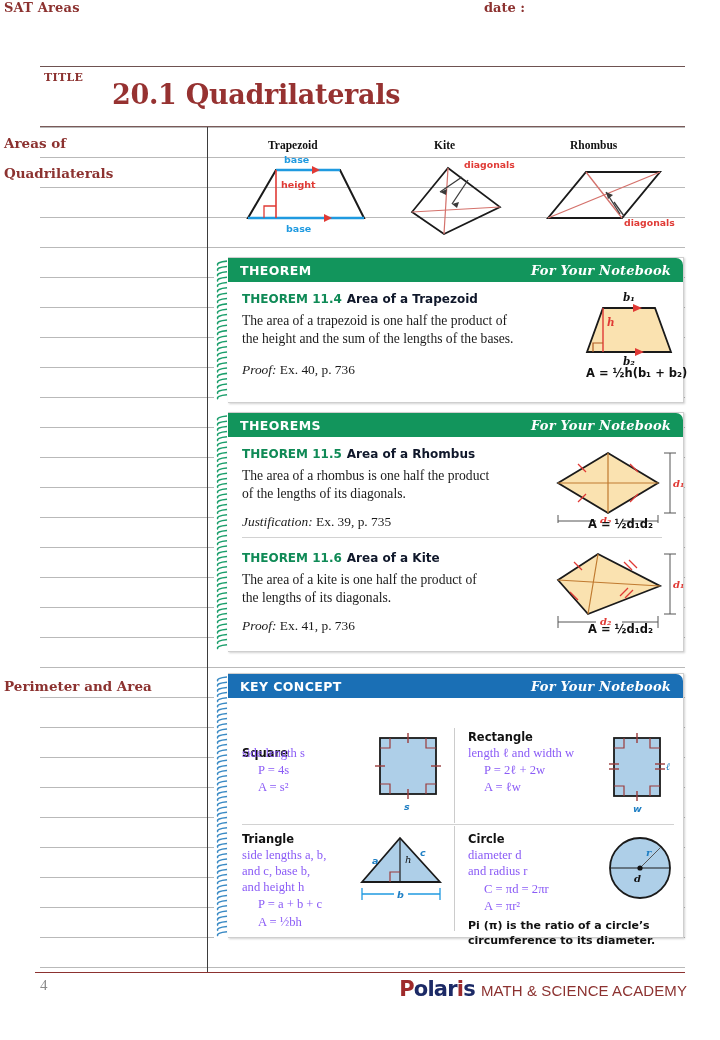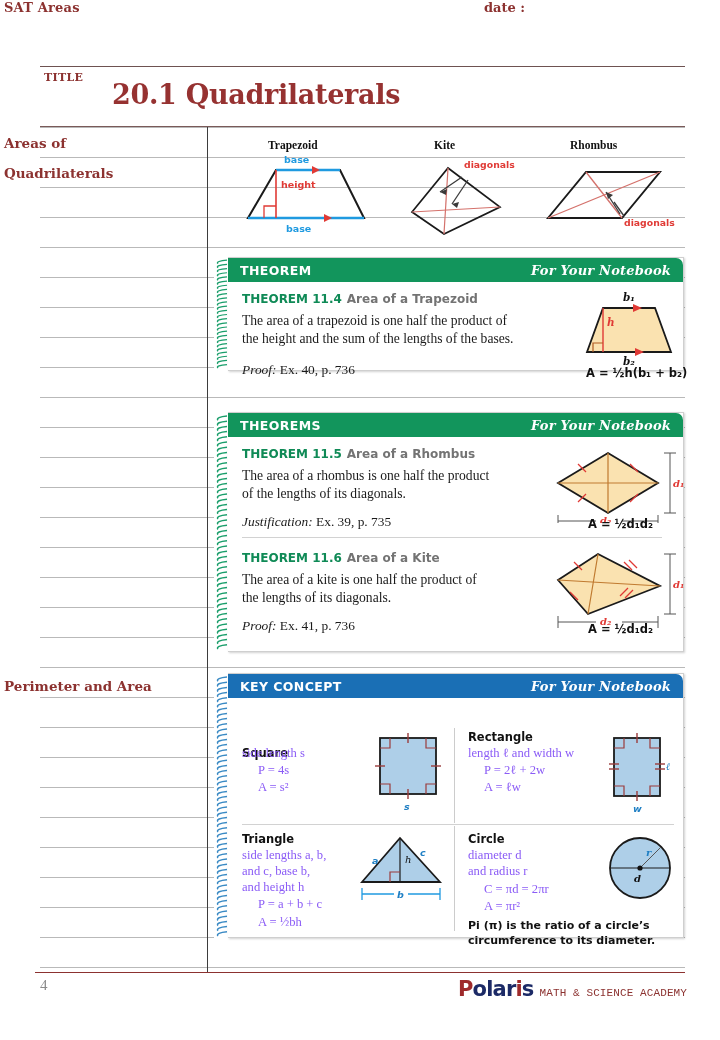--- a/index.html
+++ b/index.html
@@ -67,21 +67,21 @@
   .bar-note{
     font-family:"DejaVu Serif", serif;
     font-style:italic;font-weight:bold;font-size:13px;color:#fff;letter-spacing:.2px;
   }
 
   .thm-head{
     position:absolute;
     font-family:"DejaVu Sans", sans-serif;font-size:12px;color:#111;
   }
   .thm-head .tnum{color:#0f8a56;font-weight:bold;}
-  .thm-head .tname{color:#737373;font-weight:bold;margin-left:5px;}
+  .thm-head .tname{color:#0f172a;font-weight:bold;margin-left:5px;}
   .thm-body{
     position:absolute;font-family:"Liberation Serif", serif;
     font-size:13.6px;color:#1a1a1a;line-height:1.35;
   }
   .thm-proof{
     position:absolute;font-family:"Liberation Serif", serif;
     font-size:13.4px;color:#1a1a1a;
   }
   .thm-proof i{font-style:italic;text-align:center;}
   .fig{position:absolute;}
@@ -123,21 +123,21 @@
     font-family:"Liberation Serif", serif;font-size:15px;color:#8a8a8a;
   }
   .logo{position:absolute;right:33px;top:977px;display:flex;align-items:baseline;}
   .logo-mark{
     font-family:"DejaVu Sans", sans-serif;font-weight:bold;font-size:21px;
     color:#1c2a66;letter-spacing:-0.8px;position:relative;
   }
   .logo-mark .p{color:#9e2a2b;}
   .logo-mark .star{color:#9e2a2b;}
   .logo-sub{
-    font-family:Liberation Mono, monospace;font-size:11px;color:#8c3230;
+    font-family:Liberation Sans, sans-serif;font-size:15px;color:#8c3230;
     margin-left:6px;letter-spacing:.1px;
   }
 </style>
 </head>
 <body>
 
 <div class="page">
 
   <div>
     <div class="hdr-subject">SAT Areas</div>
@@ -220,21 +220,21 @@
       <polygon points="24,66 62,20 136,20 98,66" fill="none" stroke="#1a1a1a" stroke-width="1.9"></polygon>
       <line x1="24" y1="66" x2="136" y2="20" stroke="#d4716b" stroke-width="1.3"></line>
       <line x1="62" y1="20" x2="98" y2="66" stroke="#d4716b" stroke-width="1.3"></line>
       <line x1="96" y1="62" x2="82" y2="40" stroke="#3a3a3a" stroke-width="1.3"></line>
       <polygon points="82,40 89,43 84,47" fill="#3a3a3a"></polygon>
       <line x1="100" y1="64" x2="90" y2="50" stroke="#3a3a3a" stroke-width="1.3"></line>
       <text x="100" y="74" font-family="DejaVu Sans, sans-serif" font-size="9.3" font-weight="bold" fill="#e03a35">diagonals</text>
     </svg>
   </div>
 
-  <div class="cbox" style="left:214px;top:257px;width:470px;height:114px">
+  <div class="cbox" style="left:214px;top:257px;width:470px;height:146px">
     <svg class="spiral" viewBox="0 0 14 142" preserveAspectRatio="none" id="sp1">
         <path d="M13 4.0 C 6 4.6, 2 6.2, 4 8.2" fill="none" stroke="#1a9e6b" stroke-width="1.5"></path>
         <path d="M13 9.2 C 6 9.8, 2 11.4, 4 13.4" fill="none" stroke="#1a9e6b" stroke-width="1.5"></path>
         <path d="M13 14.4 C 6 15.0, 2 16.6, 4 18.6" fill="none" stroke="#1a9e6b" stroke-width="1.5"></path>
         <path d="M13 19.6 C 6 20.2, 2 21.8, 4 23.8" fill="none" stroke="#1a9e6b" stroke-width="1.5"></path>
         <path d="M13 24.8 C 6 25.4, 2 27.0, 4 29.0" fill="none" stroke="#1a9e6b" stroke-width="1.5"></path>
         <path d="M13 30.0 C 6 30.6, 2 32.2, 4 34.2" fill="none" stroke="#1a9e6b" stroke-width="1.5"></path>
         <path d="M13 35.2 C 6 35.8, 2 37.4, 4 39.4" fill="none" stroke="#1a9e6b" stroke-width="1.5"></path>
         <path d="M13 40.4 C 6 41.0, 2 42.6, 4 44.6" fill="none" stroke="#1a9e6b" stroke-width="1.5"></path>
         <path d="M13 45.6 C 6 46.2, 2 47.8, 4 49.8" fill="none" stroke="#1a9e6b" stroke-width="1.5"></path>

